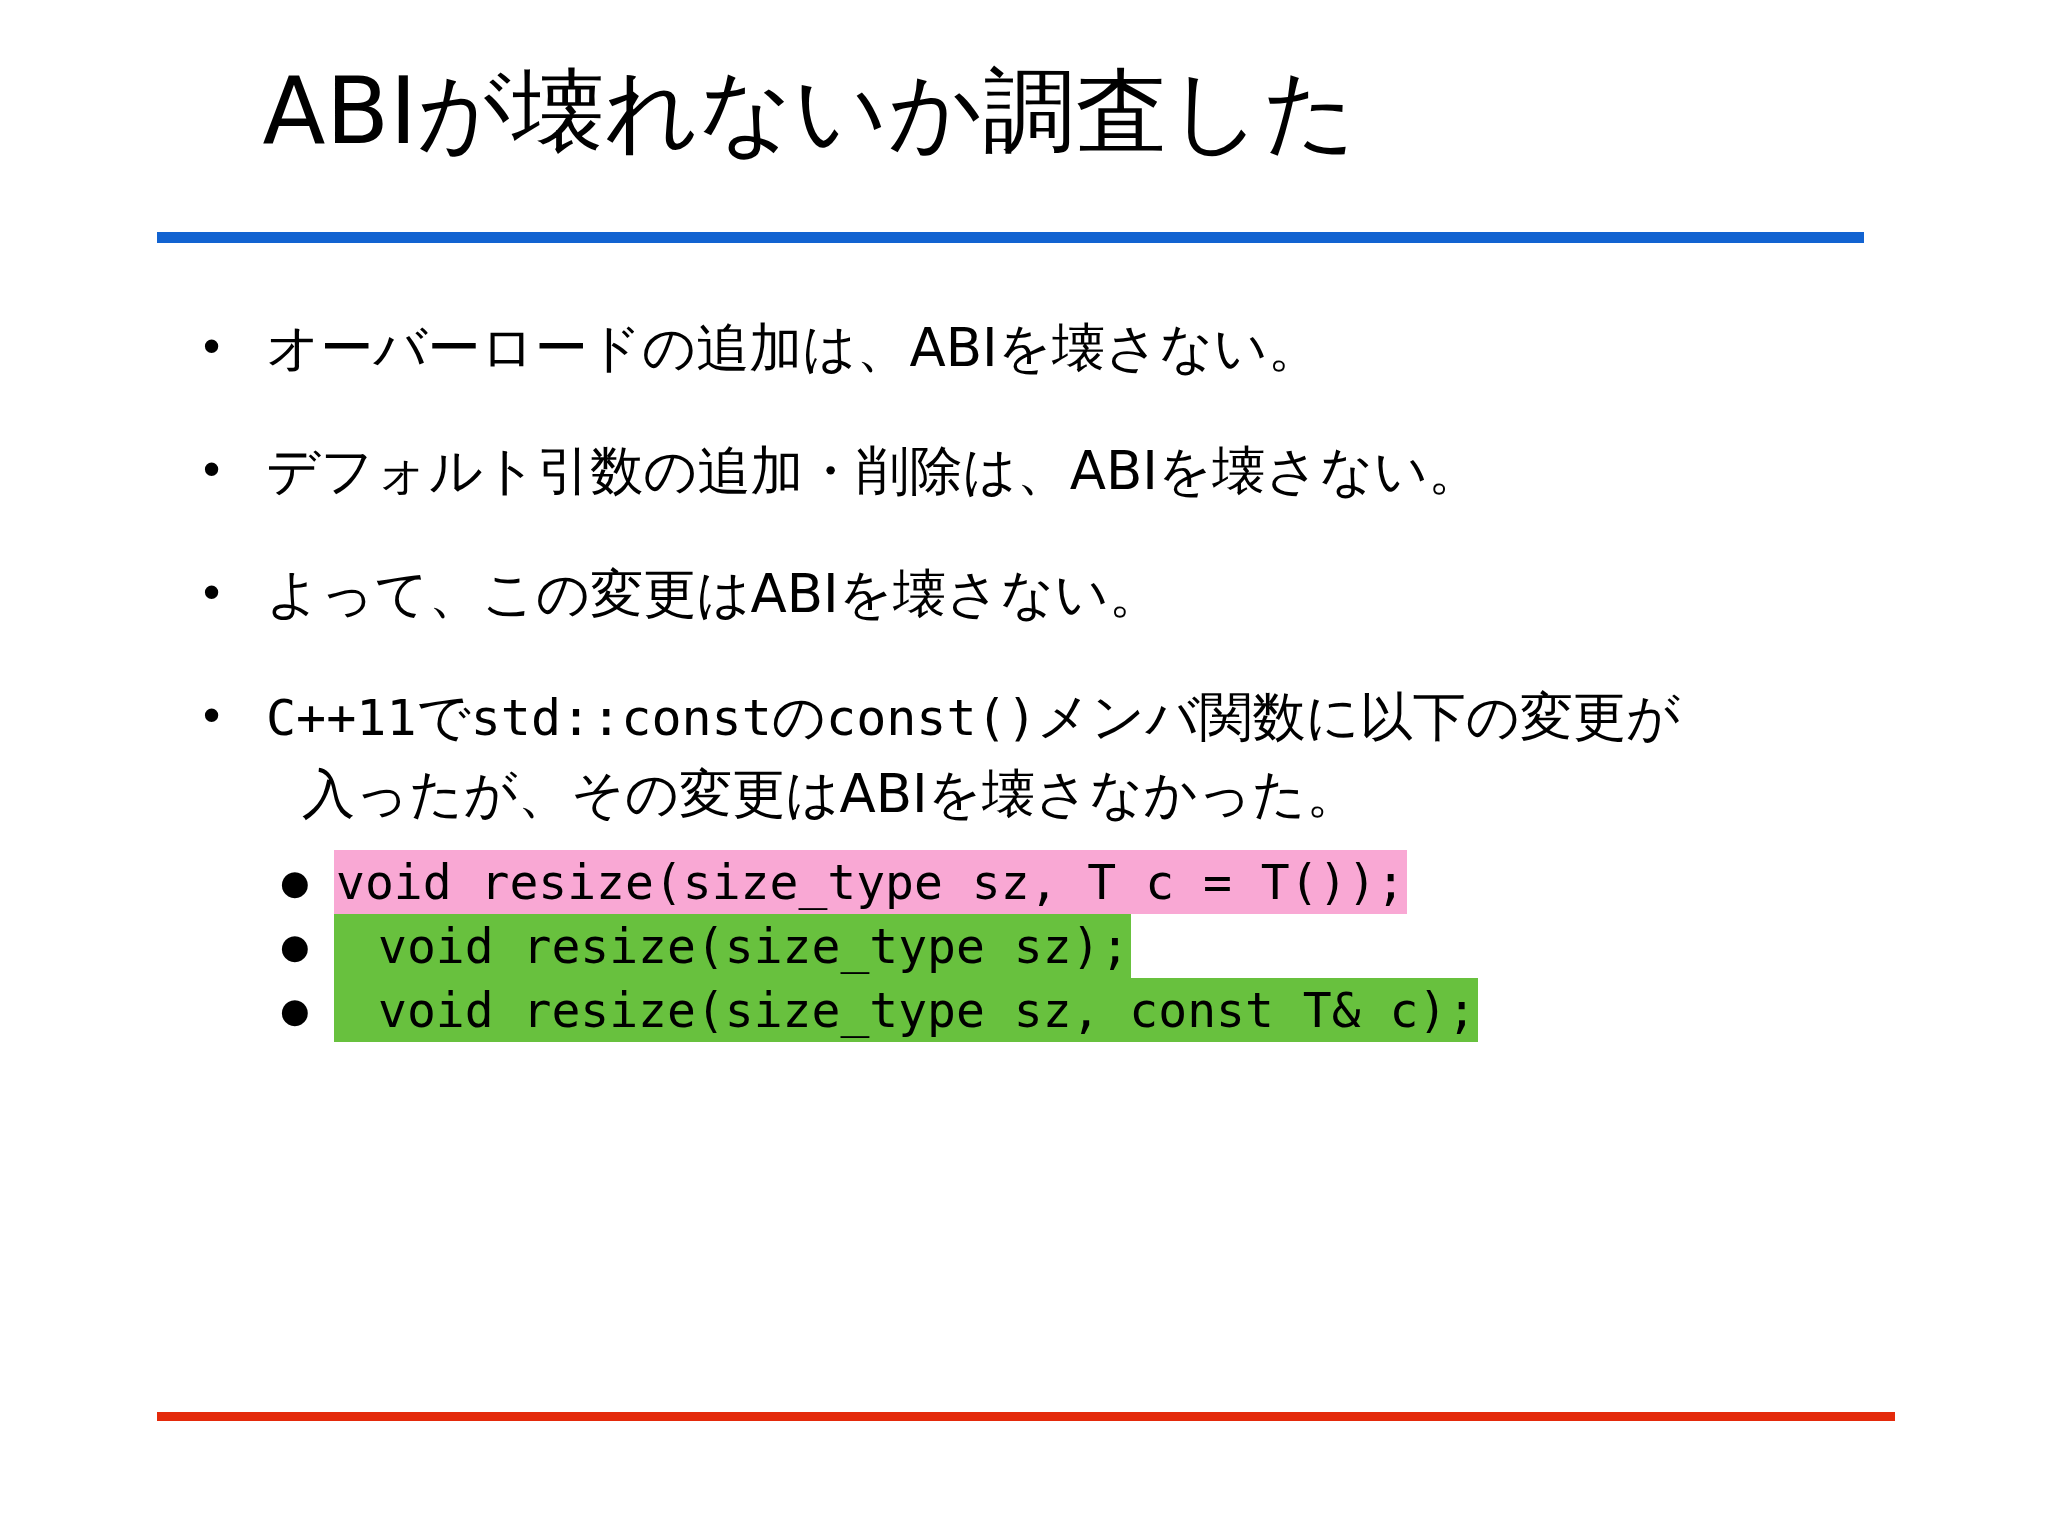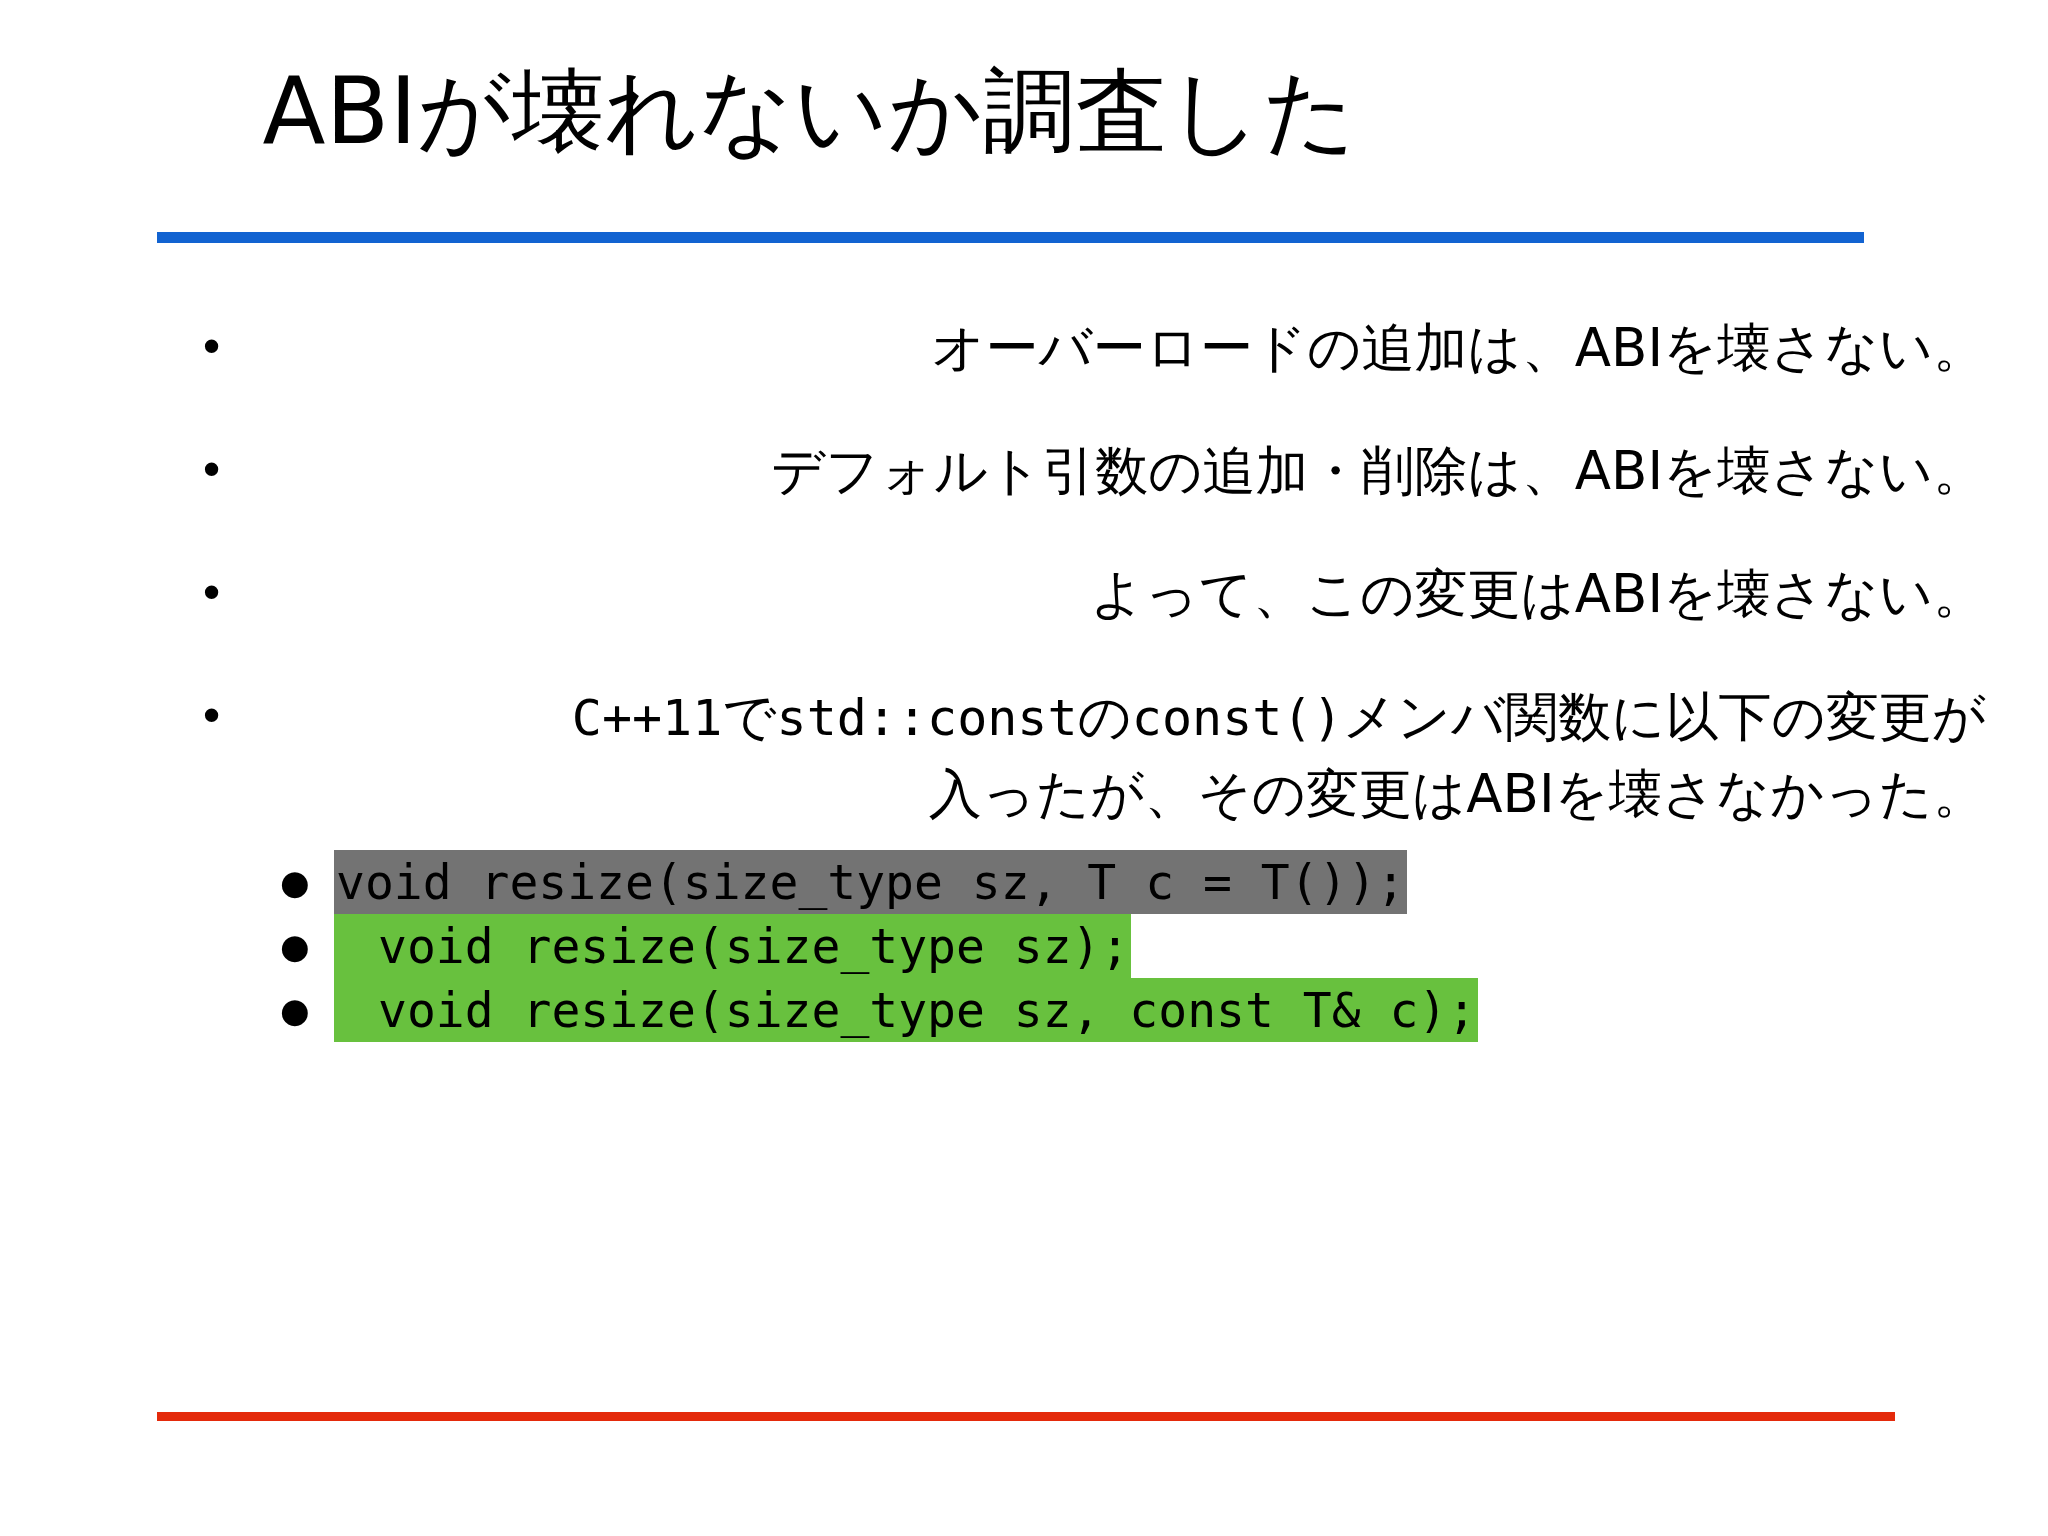--- a/index.html
+++ b/index.html
@@ -75,21 +75,20 @@
     text-align: left;
     padding-left: 12px;
     color: #000000;
     box-sizing: border-box;
   }
   .bullet-text {
     flex: 1 1 auto;
     font-size: 53px;
     line-height: 76px;
     color: #000000;
-    text-align: right;
   }
   .bullet-text.mono-lead {
     font-family: "DejaVu Sans Mono", "Liberation Mono", monospace;
     font-size: 50px;
   }
   .bullet-text.mono-lead .jp {
     font-family: "DejaVu Sans", "Liberation Sans", sans-serif;
     font-size: 53px;
   }
   .line2 {
@@ -117,21 +116,21 @@
     color: #000000;
   }
   .code-text {
     font-family: "DejaVu Sans Mono", "Liberation Mono", monospace;
     font-size: 48px;
     line-height: 64px;
     white-space: pre;
     padding: 0 2px;
     color: #000000;
   }
-  .hl-red   { background: #737373; }
+  .hl-red   { background: #f9a8d4; }
   .hl-green { background: #68C13E; padding-left: 44px; }
 
   .code-block-1 { margin-bottom: 0px; }
   .code-block-2 { margin-bottom: 0px; }
   .code-block-3 { margin-bottom: 0px; }
 </style>
 </head>
 <body>
 
 <div class="slide">

